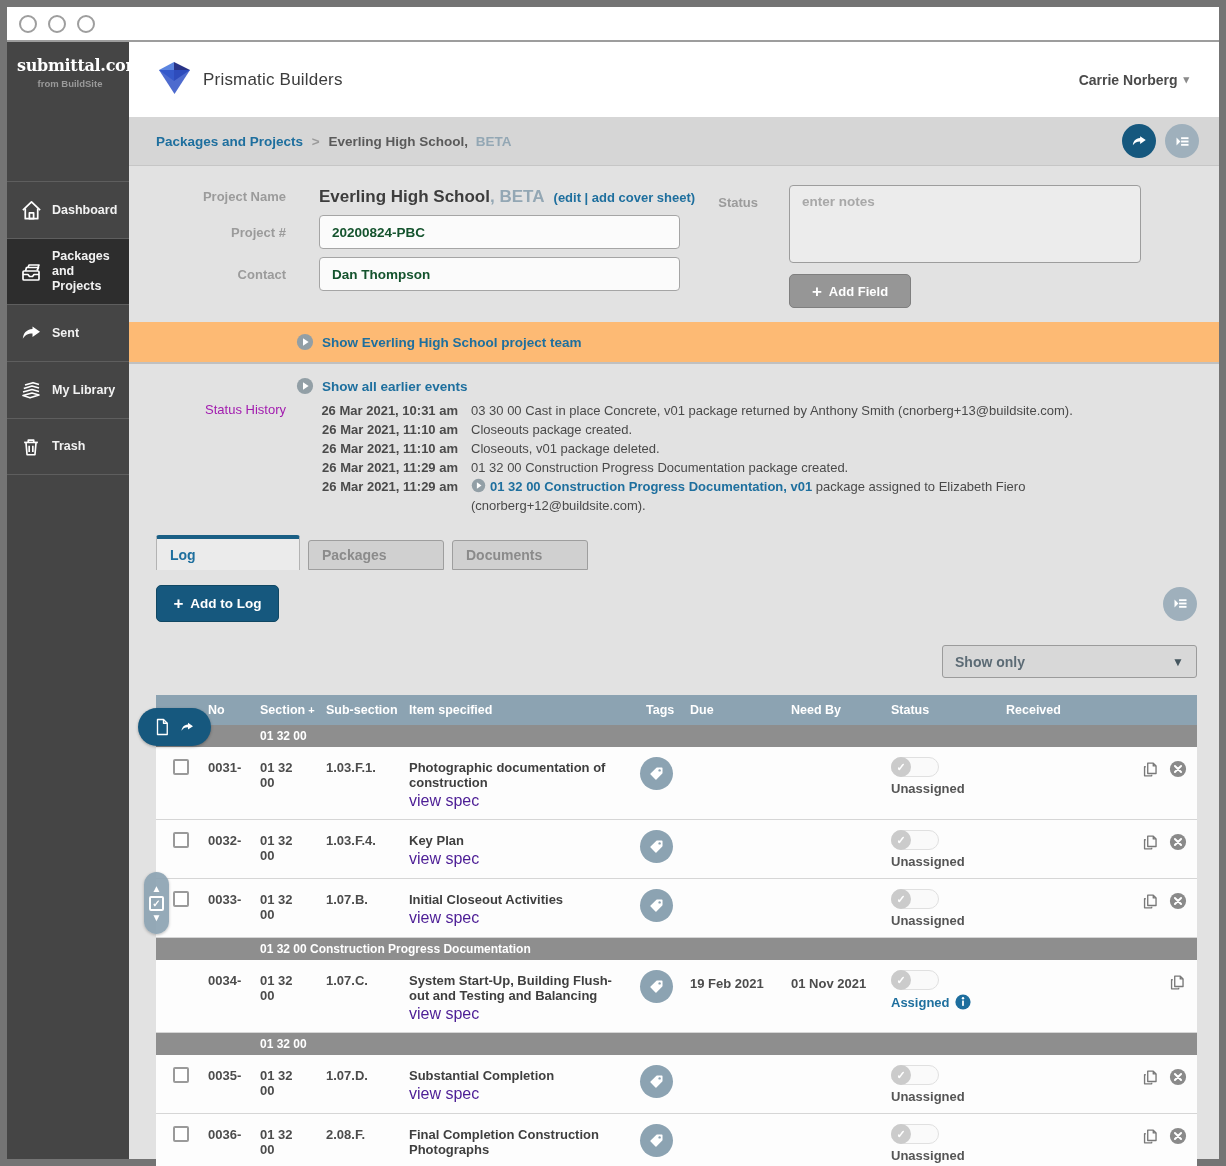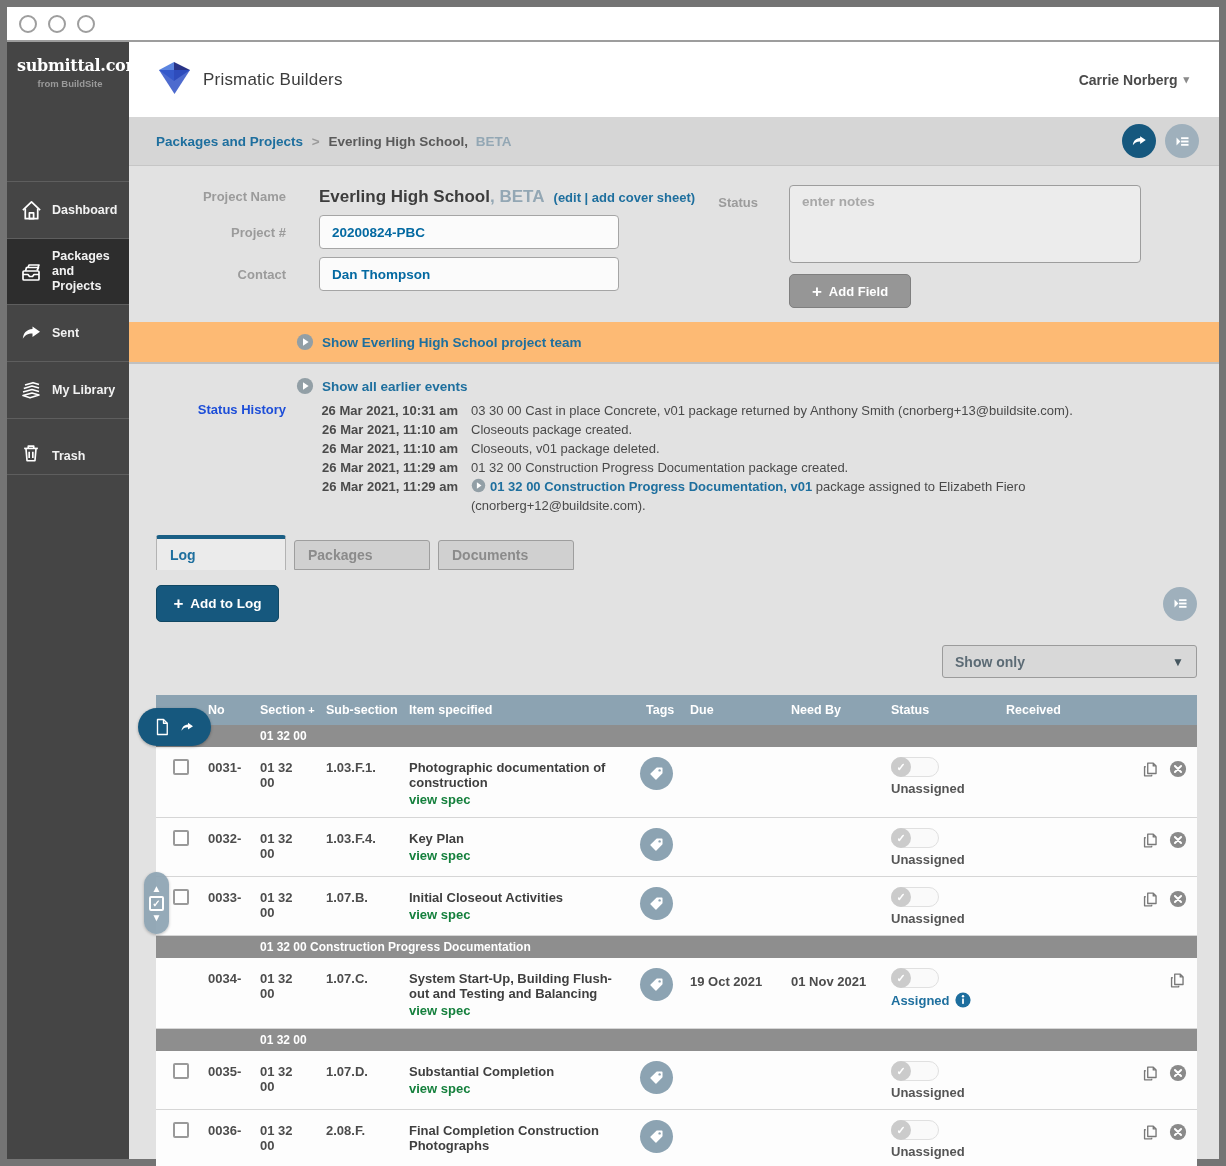--- a/index.html
+++ b/index.html
@@ -25,21 +25,21 @@
   
   .sidebar { width:122px; flex:0 0 auto; background:#454545; color:#fff; }
   .brand { padding:14px 6px 0 10px; }
   .brand-name { font-family:"DejaVu Serif", serif; font-weight:bold; font-size:16px; color:#fff; letter-spacing:-0.3px; }
   .brand-sub { font-size:9.5px; font-weight:bold; color:#9a9a9a; text-align:center; margin-top:3px; }
   .side-nav { margin-top:92px; }
   .side-item {
     display:flex; align-items:center; gap:9px; padding:10px 4px 10px 12px;
     border-top:1px solid #5e5e5e; min-height:57px; cursor:pointer;
   }
-  .side-item:last-child { border-bottom:1px solid #5e5e5e;align-items:flex-end; }
+  .side-item:last-child { border-bottom:1px solid #5e5e5e; }
   .side-item.active { background:#2d2d2d; }
   .side-icon { width:24px; flex:0 0 auto; display:flex; align-items:center; justify-content:center; }
   .side-label { font-size:12.5px; font-weight:bold; color:#f2f2f2; line-height:15px; }
   
   .main { flex:1; display:flex; flex-direction:column; min-width:0; background:#e2e2e2; }
   .topbar {
     height:75px; background:#fff; display:flex; align-items:center;
     padding:0 30px 0 27px; flex:0 0 auto;text-align:right;
   }
   .company-name { font-size:17px; color:#3c3c3c; margin-left:9px; letter-spacing:0.2px; }
@@ -62,22 +62,22 @@
   .content { flex:1; padding:0 22px 0 27px; min-height:0; }
   
   .project-panel { margin-top:19px; display:flex; }
   .pp-left { width:545px; flex:0 0 auto; }
   .form-row { display:grid; grid-template-columns:130px 1fr; column-gap:33px; align-items:center; margin-bottom:8px; }
   .f-label { text-align:right; font-size:13px; font-weight:bold; color:#9b9b9b; }
   .name-line { font-size:17px; font-weight:bold; color:#3d3d3d; padding-top:2px; }
   .name-suffix { color:#93a7b4; }
   .name-links { color:#1e6f9e; font-size:13px; margin-left:5px; cursor:pointer; }
   .f-input {
-    width:300px; height:34px; background:#fbfbfb; border:1px solid #a5a5a5; border-radius:4px;
-    font-family:"Liberation Sans", sans-serif; font-size:13.5px; font-weight:bold; color:#0369a1; padding:0 12px;
+    width:361px; height:34px; background:#fbfbfb; border:1px solid #a5a5a5; border-radius:4px;
+    font-family:"Liberation Sans", sans-serif; font-size:13.5px; font-weight:bold; color:#14532d; padding:0 12px;
   }
   .pp-right { flex:1; display:grid; grid-template-columns:57px 1fr; column-gap:31px; align-content:start; }
   .notes-label { text-align:right; font-size:13px; font-weight:bold; color:#9b9b9b; padding-top:10px; }
   .notes-area {
     width:352px; height:78px; background:#ececec; border:1px solid #9d9d9d; border-radius:4px;
     font-family:"Liberation Sans", sans-serif; font-size:13.5px; font-weight:bold; color:#4a4a4a; padding:8px 12px; resize:none;
   }
   .notes-area::placeholder { color:#a8a8a8; font-weight:bold; }
   .add-field-btn {
     grid-column:2; margin-top:11px; width:122px; height:34px;
@@ -92,35 +92,35 @@
     margin:14px -22px 0 -27px; padding:11px 0 11px 167px; background:#fdba74;
     border-bottom:2px solid #c0c0c0;
   }
   .link-row { display:flex; align-items:center; gap:8px; cursor:pointer; }
   .play-circle { width:18px; height:18px; flex:0 0 auto; }
   .blue-link { color:#1e6f9e; font-size:13.5px; font-weight:bold; text-decoration:none; }
   
   .history { padding-top:13px; }
   .show-all { margin-left:140px; }
   .history-grid { display:grid; grid-template-columns:130px 1fr; margin-top:6px; }
-  .hist-label { text-align:right; font-size:13px; font-weight:bold; color:#1d4ed8; padding-top:1px; }
+  .hist-label { text-align:right; font-size:13px; font-weight:normal; color:#a21caf; padding-top:1px; }
   .ev-row { display:grid; grid-template-columns:172px 1fr; column-gap:13px; }
   .ev-date { text-align:right; font-size:13px; font-weight:bold; color:#4a4a4a; line-height:19px; white-space:nowrap; }
   .ev-text { font-size:13px; color:#4a4a4a; line-height:19px; font-weight:500; }
   .ev-text .blue-link { font-size:13px; }
   .ev-play { display:inline-block; width:15px; height:15px; vertical-align:-2px; margin-right:4px; }
   
   .tabs { display:flex; gap:8px; margin-top:20px; align-items:flex-end; height:35px; }
   .tab {
     width:136px; height:30px; background:#d0d0d0; border:1px solid #9e9e9e; border-radius:3px 3px 0 0;
     display:flex; align-items:center; padding-left:13px;
     font-size:14px; font-weight:bold; color:#8b8b8b; cursor:pointer;
   }
   .tab.active {
-    width:130px; height:35px; background:#ebebeb; border:1px solid #b3b3b3; border-bottom:none;
+    width:144px; height:35px; background:#ebebeb; border:1px solid #b3b3b3; border-bottom:none;
     border-top:4px solid #1a5f85; color:#1e6f9e;text-align:right;
   }
   
   .log-toolbar { display:flex; align-items:center; margin-top:15px; }
   .add-log-btn {
     width:123px; height:37px; background:#16587e; border:1px solid #104763; border-radius:5px;
     color:#fff; font-size:13.5px; font-weight:bold; cursor:pointer;
     display:flex; align-items:center; justify-content:center; gap:7px;
     font-family:"Liberation Sans", sans-serif;
   }
@@ -153,21 +153,21 @@
     font-size:12px; font-weight:bold; color:#fff;
   }
   .trow { border-bottom:1px solid #d6d6d6; background:#fdfdfd; padding:10px 0 9px; align-items:start; }
   .c-check { display:flex; justify-content:flex-end; padding-right:3px; padding-top:2px; }
   .checkbox { width:16px; height:16px; background:#fff; border:2px solid #9a9a9a; border-radius:2px; cursor:pointer; }
   .c-no { padding-left:16px; font-size:13px; font-weight:bold; color:#4c4c4c; padding-top:3px; }
   .c-sec { padding-left:18px; font-size:13px; font-weight:bold; color:#4c4c4c; padding-top:3px; }
   .c-sub { padding-left:20px; font-size:13px; font-weight:bold; color:#4c4c4c; padding-top:3px; }
   .c-item { padding-left:21px; padding-top:3px; }
   .item-name { font-size:13px; font-weight:600; color:#3f3f3f; line-height:15px; }
-  .spec-link { display:inline-block; margin-top:2px; font-size:13px; font-weight:bold; color:#15803d; text-decoration:none; cursor:pointer; }
+  .spec-link { display:inline-block; margin-top:2px; font-size:16px; font-weight:normal; color:#4c1d95; text-decoration:none; cursor:pointer; }
   .c-tags { padding-left:12px; }
   .tag-circle { width:33px; height:33px; border-radius:50%; background:#8ca3b2; display:flex; align-items:center; justify-content:center; cursor:pointer; }
   .c-due, .c-need { font-size:13px; font-weight:bold; color:#4c4c4c; padding-top:6px; }
   .c-due { padding-left:12px; }
   .c-need { padding-left:13px; }
   .c-status { padding-left:13px; }
   .toggle { display:block; width:48px; height:20px; background:#fafafa; border:1px solid #e0e0e0; border-radius:10px; position:relative; cursor:pointer; }
   .knob { position:absolute; left:-1px; top:-1px; width:20px; height:20px; border-radius:50%; background:#cbcbcb; color:#fff; font-size:11px; font-weight:bold; display:flex; align-items:center; justify-content:center; }
   .status-label { margin-top:4px; font-size:13px; font-weight:bold; color:#555; display:flex; align-items:center; gap:5px; }
   .status-label.assigned { color:#1e6f9e; }
@@ -595,21 +595,21 @@
               <a class="spec-link">view spec</a>
             </div>
             <div class="c-tags">
                 <span class="tag-circle">
                   <svg width="17" height="17" viewBox="0 0 24 24">
                     <path d="M12.6 3.5H19.5a1 1 0 011 1v6.9a1 1 0 01-.3.7l-8.3 8.3a1 1 0 01-1.4 0l-6.9-6.9a1 1 0 010-1.4l8.3-8.3a1 1 0 01.7-.3z" fill="#fff"></path>
                     <circle cx="16.4" cy="7.6" r="1.7" fill="#8ca3b2"></circle>
                   </svg>
                 </span>
               </div>
-            <div class="c-due">19 Oct 2021</div>
+            <div class="c-due">19 Feb 2021</div>
             <div class="c-need">01 Nov 2021</div>
             <div class="c-status">
               <span class="toggle">
                   <span class="knob">✓</span>
                 </span>
               <div class="status-label assigned">
                 <span>Assigned</span>
                 <span class="info-icon">
                     <svg width="16" height="16" viewBox="0 0 20 20">
                       <circle cx="10" cy="10" r="9.5" fill="#1d6e9e"></circle>

